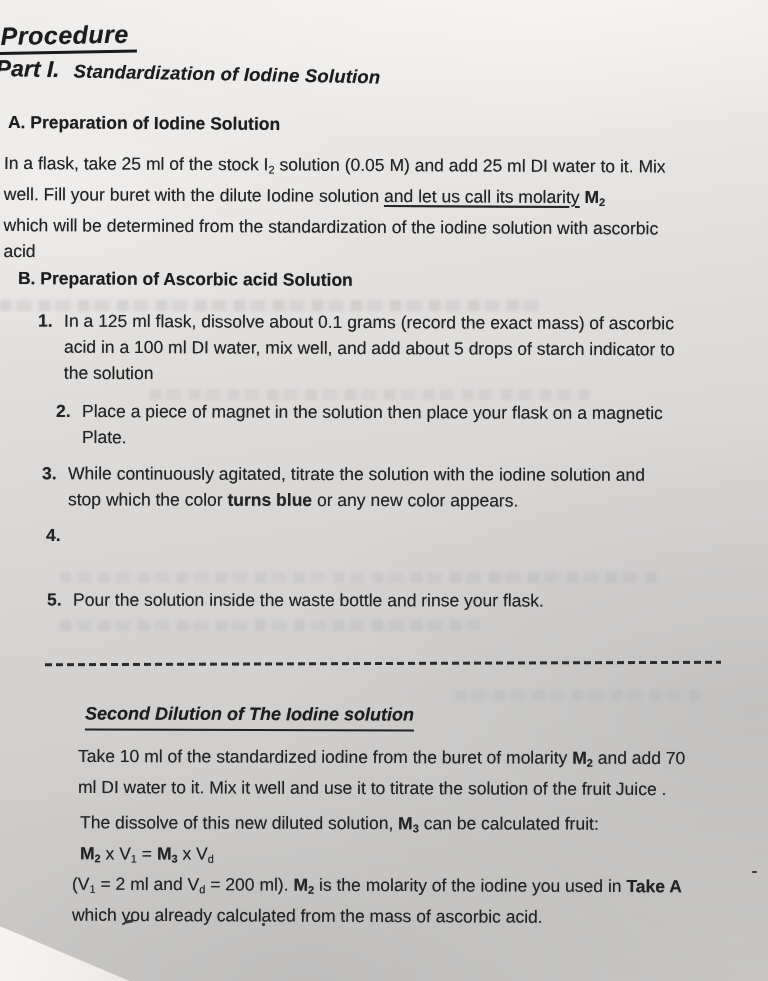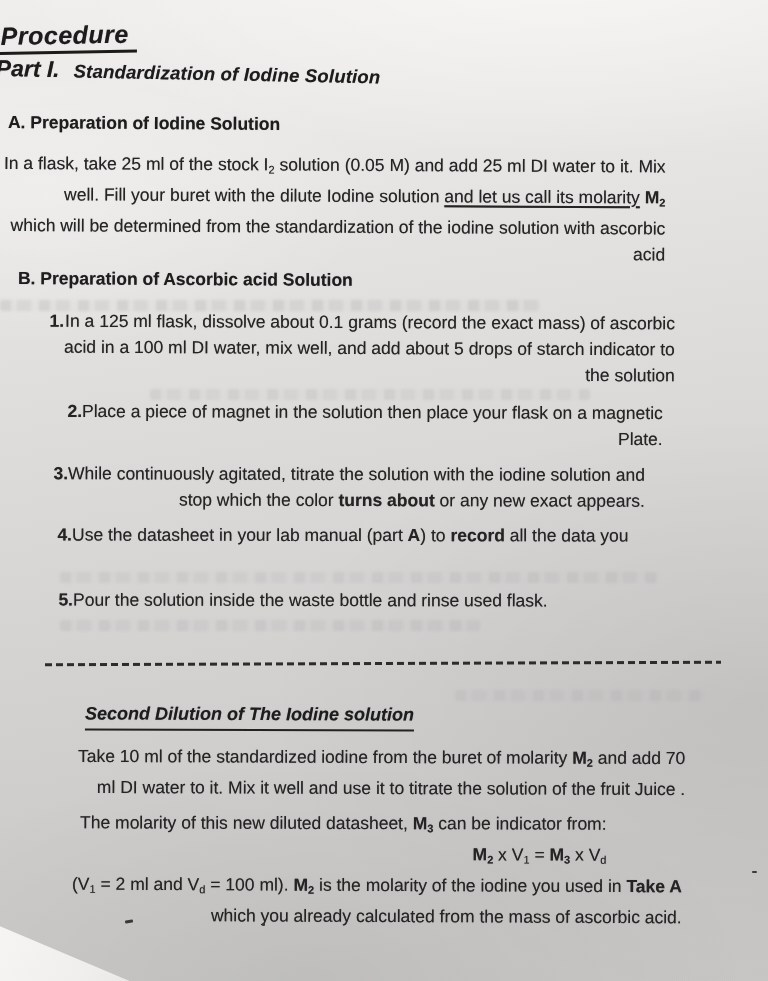--- a/index.html
+++ b/index.html
@@ -10,21 +10,20 @@
     background:#d5d4d2;
   }
   #paper{
     position:absolute;inset:0;
     background:
       radial-gradient(900px 320px at 72% -4%, rgba(255,255,255,0.55), rgba(255,255,255,0) 62%),
       radial-gradient(480px 220px at 6% 20%, rgba(255,255,255,0.28), rgba(255,255,255,0) 70%),
       radial-gradient(700px 420px at 98% 72%, rgba(0,0,0,0.06), rgba(0,0,0,0) 70%),
       radial-gradient(600px 300px at 40% 100%, rgba(0,0,0,0.05), rgba(0,0,0,0) 75%),
       linear-gradient(172deg,#f0eeec 0%,#e9e7e5 18%,#dfdddb 38%,#d6d4d3 58%,#cdcccb 78%,#c7c6c5 100%);
-    text-align: right;
   }
   .blk{position:absolute;font-size:17.5px;line-height:26px;text-shadow:0 0 0.7px rgba(45,45,45,0.55);}
   .ln{white-space:nowrap;}
   .b{font-weight:bold;}
   .u{text-decoration:underline;text-underline-offset:3px;text-decoration-thickness:1.5px;}
   .sub{font-size:11px;vertical-align:-3px;}
   .hb{font-weight:bold;}
 
   #title{
     top:6px;left:-5px;
@@ -124,54 +123,53 @@
     <div class="stx">
       <div class="ln">Place a piece of magnet in the solution then place your flask on a magnetic</div>
       <div class="ln">Plate.</div>
     </div>
   </div>
 
   <div id="s3" class="blk step">
     <span class="num">3.</span>
     <div class="stx">
       <div class="ln">While continuously agitated, titrate the solution with the iodine solution and</div>
-      <div class="ln"><span>stop which the color </span><span class="b">turns about</span><span> or any new exact appears.</span></div>
+      <div class="ln"><span>stop which the color </span><span class="b">turns blue</span><span> or any new color appears.</span></div>
     </div>
   </div>
 
   <div id="s4" class="blk step">
     <span class="num">4.</span>
     <div class="stx">
-      <div class="ln"><span>Use the datasheet in your lab manual (part </span><span class="b">A</span><span>) to </span><span class="b">record</span><span> all the data you</span></div>
     </div>
   </div>
 
   <div id="s5" class="blk step">
     <span class="num">5.</span>
     <div class="stx">
-      <div class="ln">Pour the solution inside the waste bottle and rinse used flask.</div>
+      <div class="ln">Pour the solution inside the waste bottle and rinse your flask.</div>
     </div>
   </div>
 
   <div id="divider"></div>
 
   <div id="head-2" class="blk">Second Dilution of The Iodine solution</div>
 
   <div id="p2-1" class="blk">
     <div class="ln"><span>Take 10 ml of the standardized iodine from the buret of molarity </span><span class="b">M</span><span class="b sub">2</span><span> and add 70</span></div>
     <div class="ln">ml DI water to it. Mix it well and use it to titrate the solution of the fruit Juice .</div>
   </div>
 
   <div id="p2-2" class="blk">
-    <div class="ln"><span>The molarity of this new diluted datasheet, </span><span class="b">M</span><span class="b sub">3</span><span> can be indicator from:</span></div>
+    <div class="ln"><span>The dissolve of this new diluted solution, </span><span class="b">M</span><span class="b sub">3</span><span> can be calculated fruit:</span></div>
     <div class="ln"><span class="b">M</span><span class="b sub">2</span><span> x V</span><span class="sub">1</span><span> = </span><span class="b">M</span><span class="b sub">3</span><span> x V</span><span class="sub">d</span></div>
   </div>
 
   <div id="p2-3" class="blk">
-    <div class="ln"><span>(V</span><span class="sub">1</span><span> = 2 ml and V</span><span class="sub">d</span><span> = 100 ml). </span><span class="b">M</span><span class="b sub">2</span><span> is the molarity of the iodine you used in </span><span class="b">Take A</span></div>
+    <div class="ln"><span>(V</span><span class="sub">1</span><span> = 2 ml and V</span><span class="sub">d</span><span> = 200 ml). </span><span class="b">M</span><span class="b sub">2</span><span> is the molarity of the iodine you used in </span><span class="b">Take A</span></div>
     <div class="ln">which you already calculated from the mass of ascorbic acid.</div>
   </div>
 
   <div id="corner"></div>
   <div class="speck" id="sp1"></div>
   <div class="speck" id="sp2"></div>
   <div class="speck" id="sp3"></div>
 
 </div>
 

